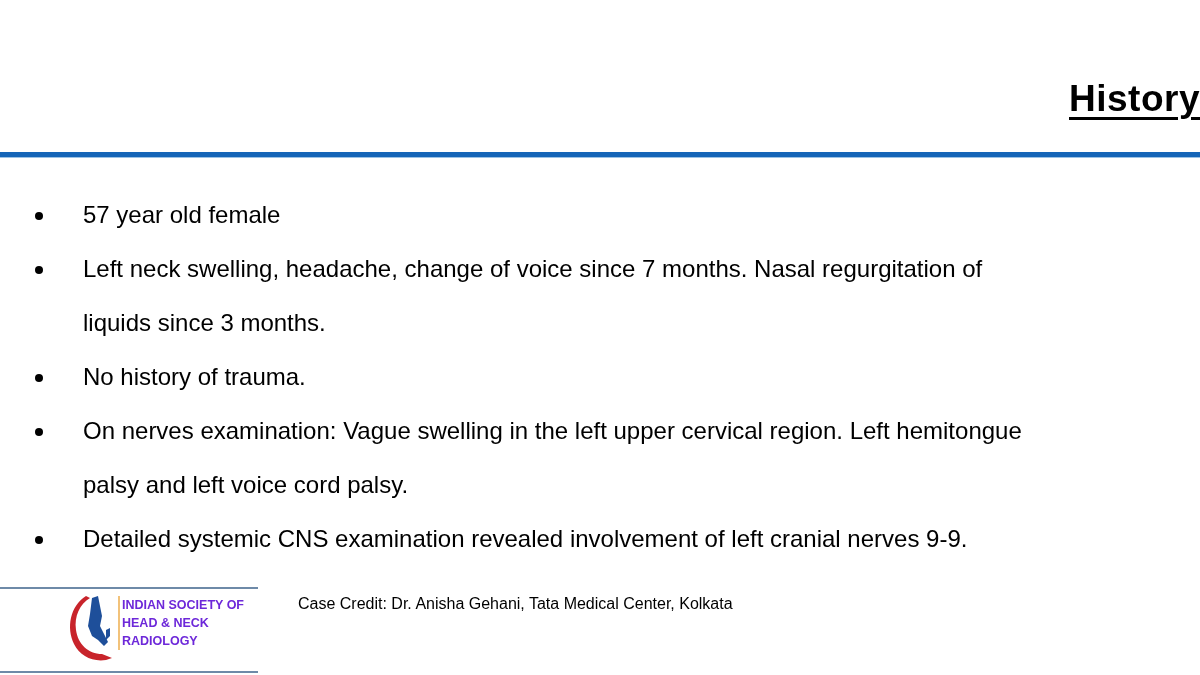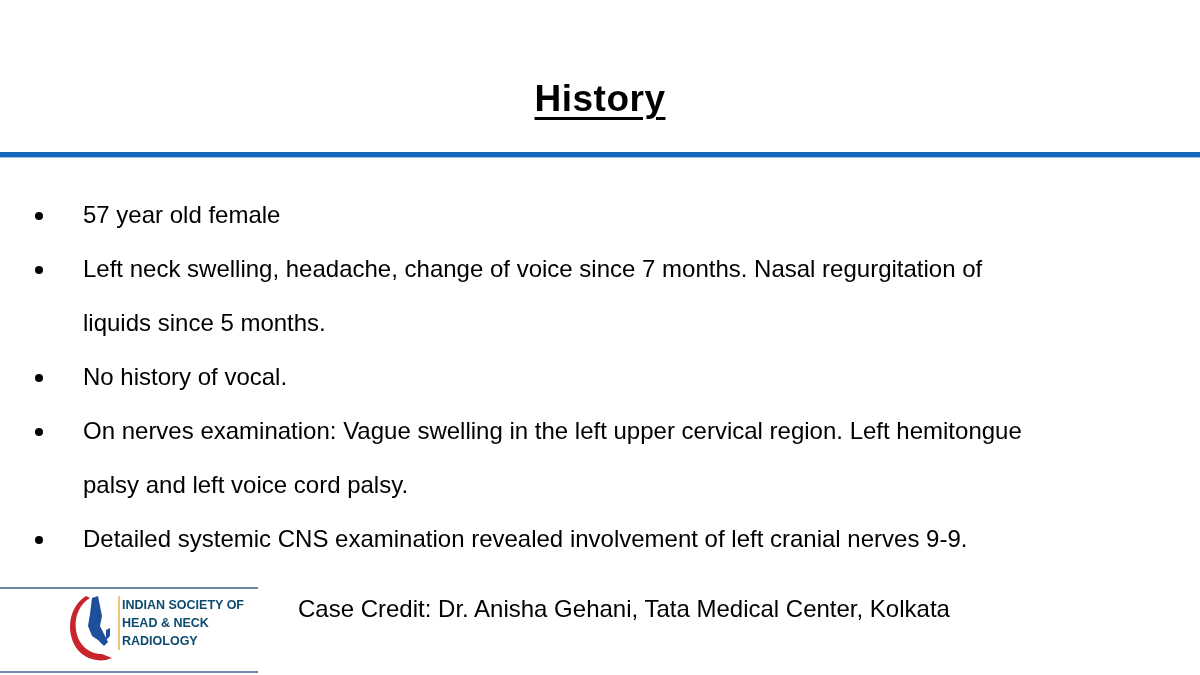--- a/index.html
+++ b/index.html
@@ -1,48 +1,48 @@
 <!DOCTYPE html>
 <html><head>
 <meta charset="utf-8">
 <style>
   html, body { margin:0; padding:0; }
   body { width:1200px; height:675px; background:#ffffff; position:relative; overflow:hidden;
          font-family: "Liberation Sans", "DejaVu Sans", sans-serif; color:#000; }
-  .title { position:absolute; top:78px; left:0; width:1200px; text-align:center;
+  .title { position:absolute; top:78px; left:0; width:1200px; text-align:right;
            font-size:37px; font-weight:bold; }
   .title span { text-decoration: underline; text-decoration-thickness:3px; text-underline-offset:6px; letter-spacing:0.5px; }
   .rule { position:absolute; top:152px; left:0; width:1200px; height:5px; background:#1565b8; }
   .rule-light { position:absolute; top:157px; left:0; width:1200px; height:1px; background:#9cc3e6; }
   .line { position:absolute; left:83px; font-size:24px; white-space:nowrap; line-height:30px;text-align:right; }
   .dot { position:absolute; left:35px; width:8px; height:8px; border-radius:50%; background:#000; }
   .footer-rule-top { position:absolute; top:587px; left:0; width:258px; height:2px; background:#6e8aa8; }
   .footer-rule-bot { position:absolute; top:671px; left:0; width:258px; height:2px; background:#6e8aa8; }
   .logo { position:absolute; top:592px; left:66px; width:54px; height:76px; }
   .logo-bar { position:absolute; top:596px; left:118px; width:2px; height:54px; background:#f2c27a; }
-  .logo-text { position:absolute; top:596px; left:122px; font-size:12.5px; font-weight:bold; color:#0c4a6e; line-height:18px; }
-  .credit { position:absolute; top:595px; left:298px; font-size:24px; white-space:nowrap; }
+  .logo-text { position:absolute; top:596px; left:122px; font-size:12.5px; font-weight:bold; color:#6d28d9; line-height:18px; }
+  .credit { position:absolute; top:595px; left:298px; font-size:16px; white-space:nowrap; }
 </style>
 </head>
 <body>
 
 <div class="title"><span>History</span></div>
 <div class="rule"></div>
 <div class="rule-light"></div>
 
 <div>
   <div class="dot" style="top:212px"></div>
   <div class="line" style="top:200px">57 year old female</div>
 
   <div class="dot" style="top:266px"></div>
   <div class="line" style="top:254px">Left neck swelling, headache, change of voice since 7 months. Nasal regurgitation of</div>
-  <div class="line" style="top:308px">liquids since 5 months.</div>
+  <div class="line" style="top:308px">liquids since 3 months.</div>
 
   <div class="dot" style="top:374px"></div>
-  <div class="line" style="top:362px">No history of vocal.</div>
+  <div class="line" style="top:362px">No history of trauma.</div>
 
   <div class="dot" style="top:428px"></div>
   <div class="line" style="top:416px">On nerves examination: Vague swelling in the left upper cervical region. Left hemitongue</div>
   <div class="line" style="top:470px">palsy and left voice cord palsy.</div>
 
   <div class="dot" style="top:536px"></div>
   <div class="line" style="top:524px">Detailed systemic CNS examination revealed involvement of left cranial nerves 9-9.</div>
 </div>
 
 <div class="footer-rule-top"></div>

